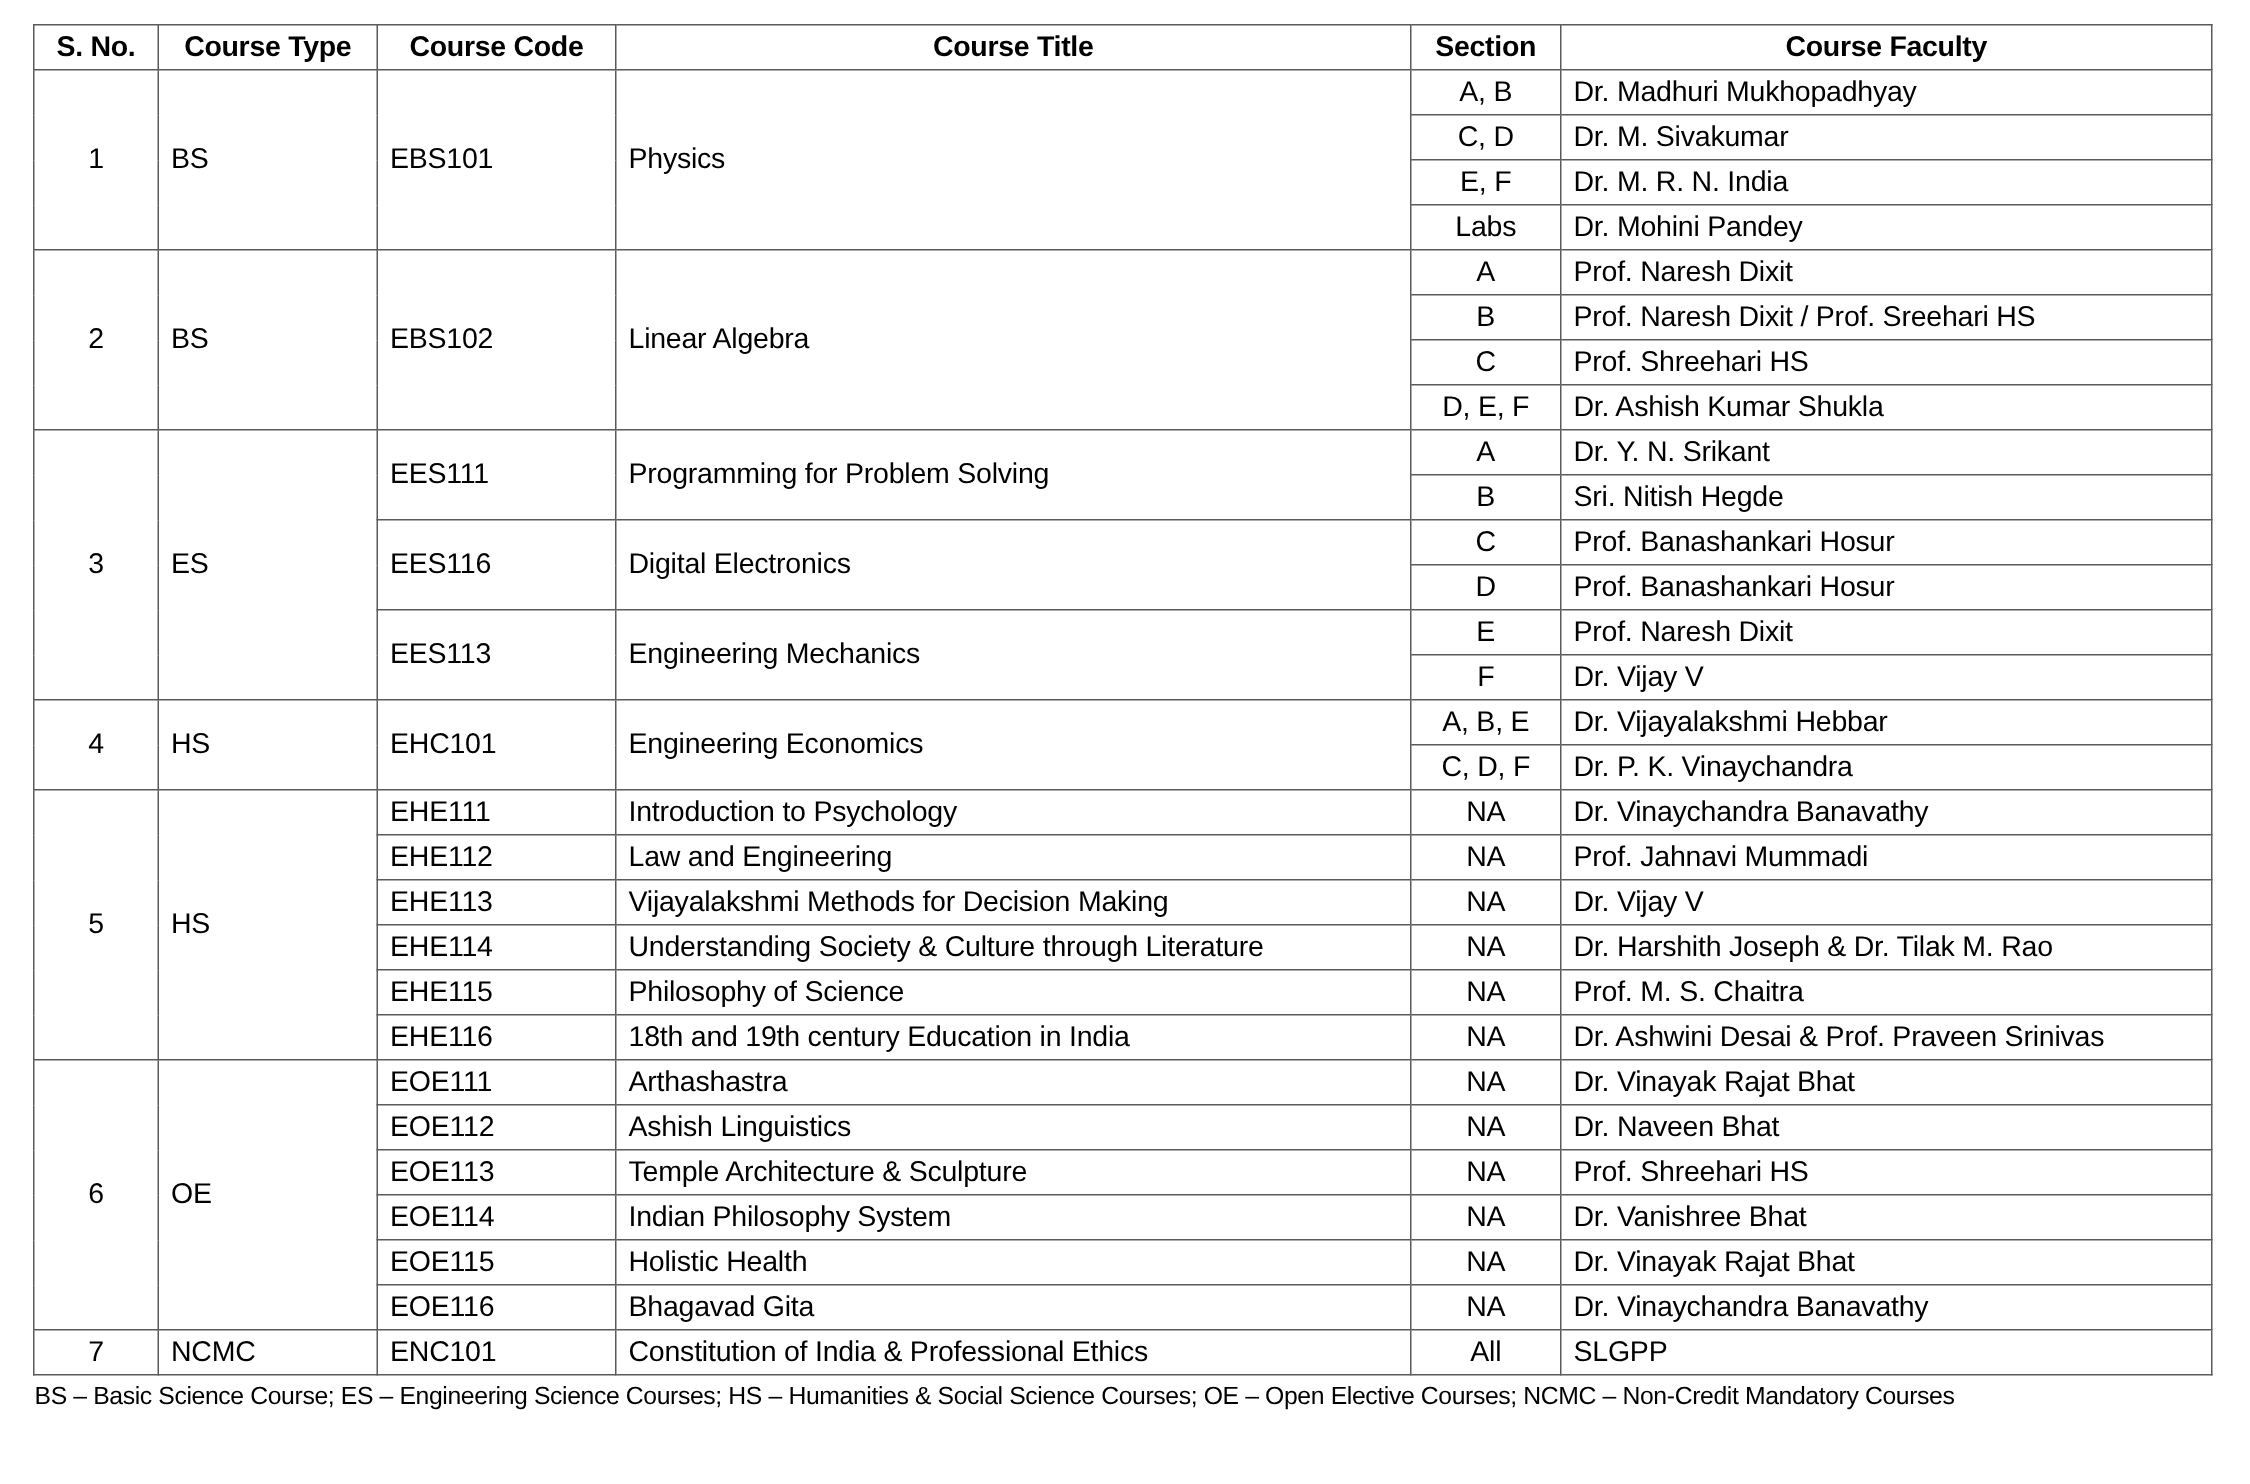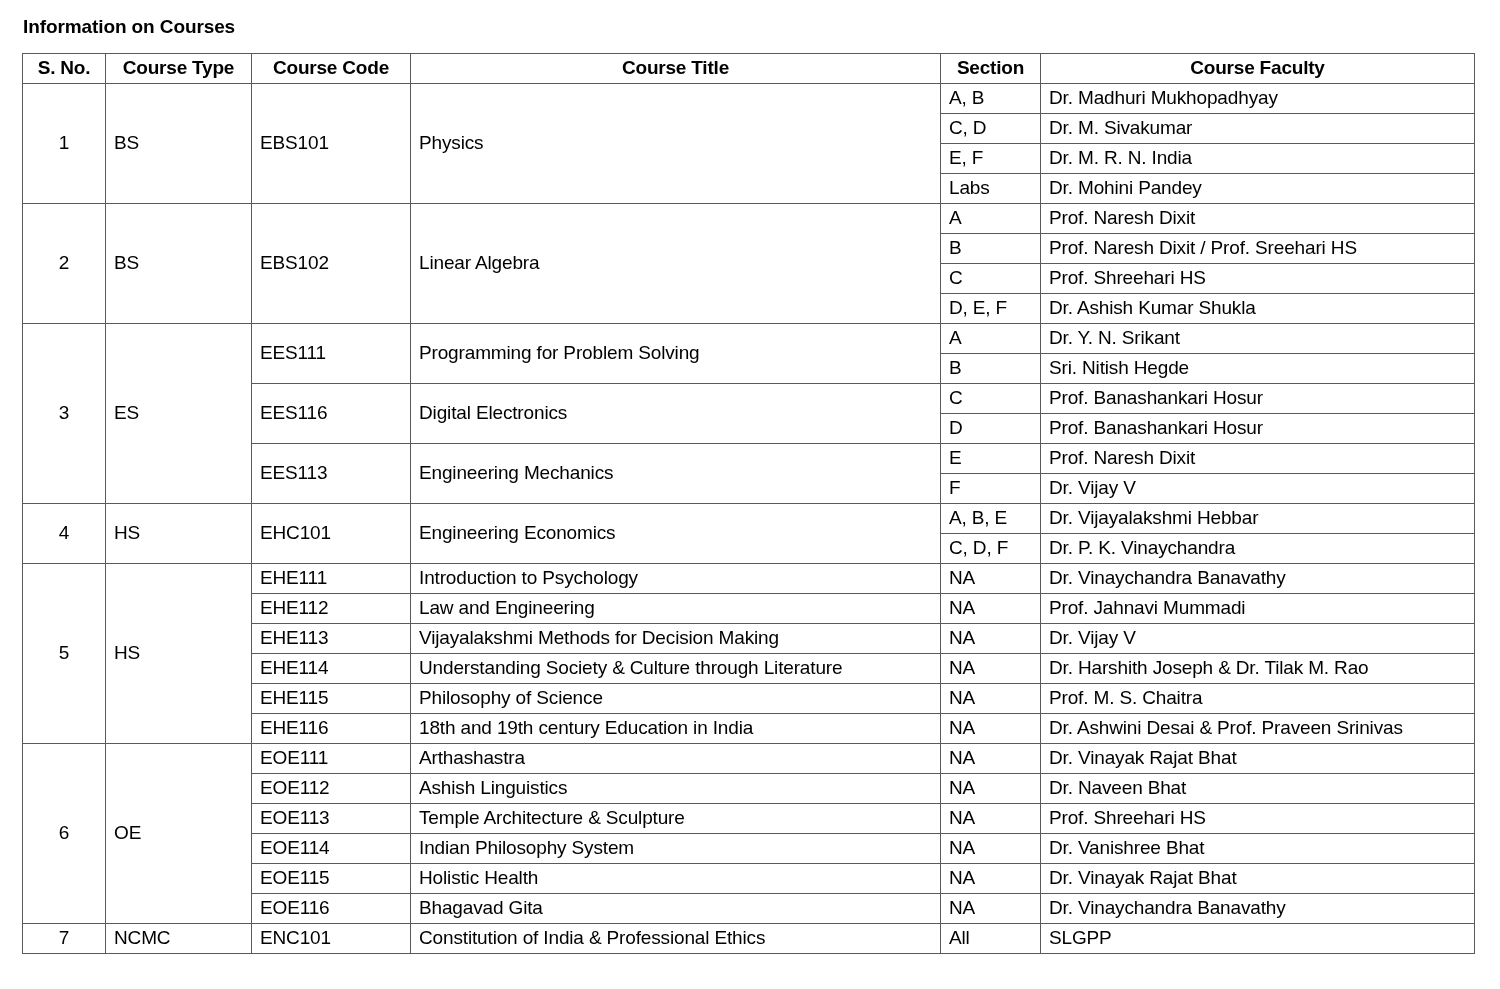--- a/index.html
+++ b/index.html
@@ -52,40 +52,39 @@
   th.c-sno, th.c-section { text-align: center; }
 
   col.w-sno      { width: 83px; }
   col.w-type     { width: 146px; }
   col.w-code     { width: 159px; }
   col.w-title    { width: 530px; }
   col.w-section  { width: 100px; }
   col.w-faculty  { width: 434px; }
 
   td.sno      { text-align: center; }
-  td.section  { text-align: left; }
+  td.section  { text-align: center; }
   td.topalign { vertical-align: top; padding-top: 6px; }
 
   tr.datarow td { height: 29px; }
 
   .footnote {
     font-size: 16.5px;
     margin-top: 5px;
     margin-left: 1px;
     letter-spacing: -0.25px;
     line-height: 1.2;
     white-space: nowrap;
   }
 </style>
 </head>
 <body>
 
 <div class="page">
 
-  <div class="doc-title">Information on Courses</div>
 
   <table class="courses">
     <colgroup>
       <col class="w-sno">
       <col class="w-type">
       <col class="w-code">
       <col class="w-title">
       <col class="w-section">
       <col class="w-faculty">
     </colgroup>
@@ -264,14 +263,15 @@
           <td class="sno">7</td>
           <td>NCMC</td>
           <td>ENC101</td>
           <td>Constitution of India &amp; Professional Ethics</td>
           <td class="section">All</td>
           <td>SLGPP</td>
         </tr>
       </tbody>
   </table>
 
+  <div class="footnote">BS – Basic Science Course; ES – Engineering Science Courses; HS – Humanities &amp; Social Science Courses; OE – Open Elective Courses; NCMC – Non-Credit Mandatory Courses</div>
 
 </div>
 
 </body></html>

